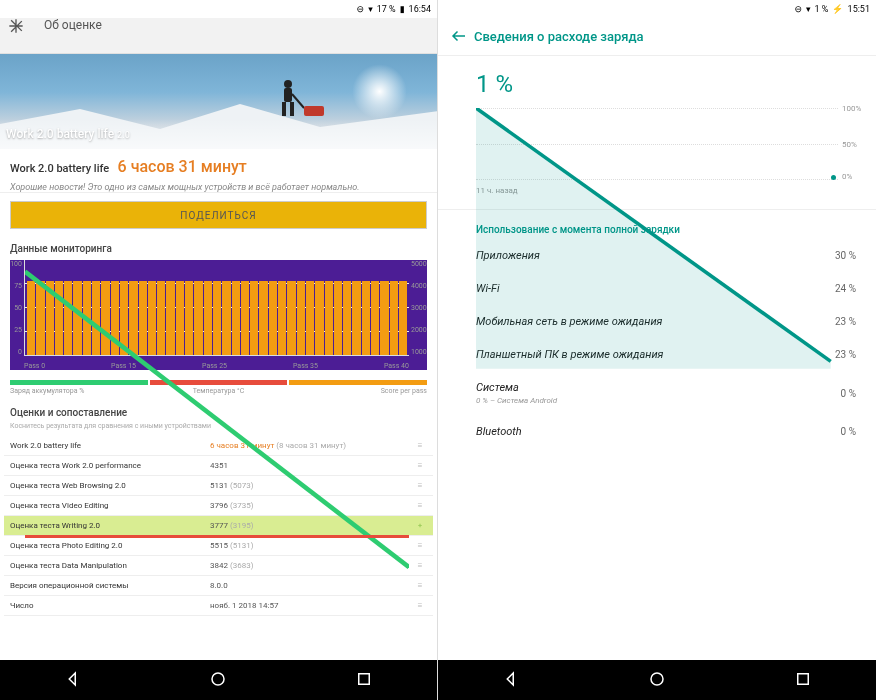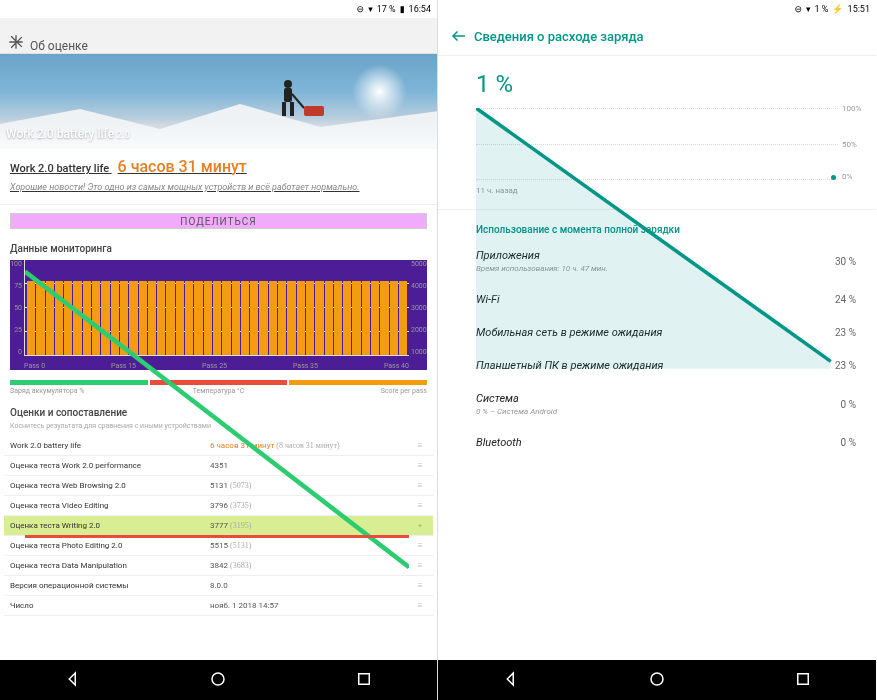--- a/index.html
+++ b/index.html
@@ -5,37 +5,37 @@
 * { margin:0; padding:0; box-sizing:border-box; }
 body { background:#fff; font-family:Roboto,Arial,sans-serif; font-size:10px; color:#333; width:877px; height:700px; overflow:hidden; }
 .wrap { display:flex; width:877px; height:700px; }
 .pane { width:438px; height:700px; border-right:1px solid #ddd; position:relative; background:#fff; display:flex; flex-direction:column; }
 .pane:last-child { border-right:none; }
 
 
 .status { height:18px; display:flex; align-items:center; justify-content:flex-end; padding:0 6px; font-size:9px; gap:4px; color:#000; }
 
 
-.appbar { height:36px; background:#f2f2f2; border-bottom:1px solid #e0e0e0; display:flex; align-items:flex-end; padding:0 8px; gap:6px; font-size:12px; color:#555; }
+.appbar { height:36px; background:#f2f2f2; border-bottom:1px solid #e0e0e0; display:flex; align-items:flex-start; padding:0 8px; gap:20px; font-size:12px; color:#555; }
 
 
 .hero { height:95px; background:linear-gradient(180deg,#6ba3c8 0%,#7fb5d8 40%,#c9d5df 75%,#e8ebee 100%); position:relative; overflow:hidden; }
 .hero::after { content:""; position:absolute; left:0; right:0; bottom:0; height:30px; background:linear-gradient(180deg,transparent,rgba(255,255,255,0.6)); }
 .hero .sun { position:absolute; right:30px; top:10px; width:55px; height:55px; border-radius:50%; background:radial-gradient(circle,#fff,rgba(255,255,255,0) 70%); }
 .hero .mtn { position:absolute; bottom:0; left:0; right:0; height:50px; }
 .hero .figure { position:absolute; bottom:18px; left:270px; width:60px; height:55px; }
 .hero .label { position:absolute; left:6px; bottom:8px; color:#fff; font-size:12px; font-weight:500; text-shadow:0 1px 2px rgba(0,0,0,.5); }
 .hero .ver { font-size:9px; opacity:.8; }
 
-.summary { padding:8px 10px 12px; border-bottom:1px solid #eee;text-decoration:underline; }
+.summary { padding:8px 10px 0; border-bottom:1px solid #eee; }
 .summary .big { color:#e67e22; font-size:16px; font-weight:500; display:inline; margin-left:6px; }
 .summary .title { font-size:11px; font-weight:500; display:inline; }
 .summary .msg { font-style:italic; color:#888; font-size:9px; margin-top:6px; }
 
-.sharebtn { margin:8px 10px; height:16px; border:1px solid #ccc; background:#f0abfc; display:flex; align-items:center; justify-content:center; font-size:10px; letter-spacing:1px; color:#555; cursor:pointer; }
+.sharebtn { margin:8px 10px; height:28px; border:1px solid #ccc; background:#eab308; display:flex; align-items:center; justify-content:center; font-size:10px; letter-spacing:1px; color:#555; cursor:pointer; }
 
 .sect-title { padding:6px 10px 2px; font-size:10px; color:#444; font-weight:500; }
 
 
 .mon { padding:4px 10px 6px; }
 .mon-chart { position:relative; height:110px; background:#4c1d95; }
 .mon-axis-l { position:absolute; left:-2px; top:0; bottom:14px; width:14px; display:flex; flex-direction:column; justify-content:space-between; font-size:7px; color:#999; text-align:right; }
 .mon-axis-r { position:absolute; right:-4px; top:0; bottom:14px; width:20px; display:flex; flex-direction:column; justify-content:space-between; font-size:7px; color:#999; }
 .mon-plot { position:absolute; left:14px; right:18px; top:0; bottom:14px; border-left:1px solid #ddd; border-bottom:1px solid #ddd; }
 .mon-grid { position:absolute; inset:0; background:repeating-linear-gradient(to bottom,transparent 0,transparent 23px,#eee 23px,#eee 24px); }
@@ -51,21 +51,21 @@
 
 .sect-sub { padding:2px 10px 6px; font-size:7px; color:#aaa; }
 
 
 .tbl { margin:0 4px; }
 .row { display:flex; align-items:center; height:20px; border-bottom:1px solid #eee; font-size:8px; padding:0 6px; }
 .row.hl { background:#d9ed92; }
 .row .c1 { flex:0 0 200px; color:#333; }
 .row .c2 { flex:1; color:#555; }
 .row .c2.orange { color:#e67e22; }
-.row .c2 .dim { color:#aaa;font-family:Liberation Serif, serif; }
+.row .c2 .dim { color:#aaa; }
 .row .more { width:14px; color:#bbb; text-align:center; }
 .row.hl .more { color:#8bc34a; }
 
 
 .navbar { height:40px; background:#000; display:flex; align-items:center; justify-content:space-around; margin-top:auto; }
 .navbar .nb { width:18px; height:18px; }
 
 
 .rbar { height:38px; display:flex; align-items:center; padding:0 12px; gap:6px; border-bottom:1px solid #eee; }
 .rbar .back { width:18px; height:18px; }
@@ -327,21 +327,20 @@
   </div>
   <div class="xlabel">11 ч. назад</div>
 
   <div class="divider"></div>
   <div class="sub-head">Использование с момента полной зарядки</div>
 
   <div id="items">
         <div class="item">
           <div class="txt">
             <div class="name">Приложения</div>
-            <div class="sub">Время использования: 10 ч. 47 мин.</div>
           </div>
           <div class="val">30 %</div>
         </div>
         <div class="item">
           <div class="txt">
             <div class="name">Wi-Fi</div>
           </div>
           <div class="val">24 %</div>
         </div>
         <div class="item">

